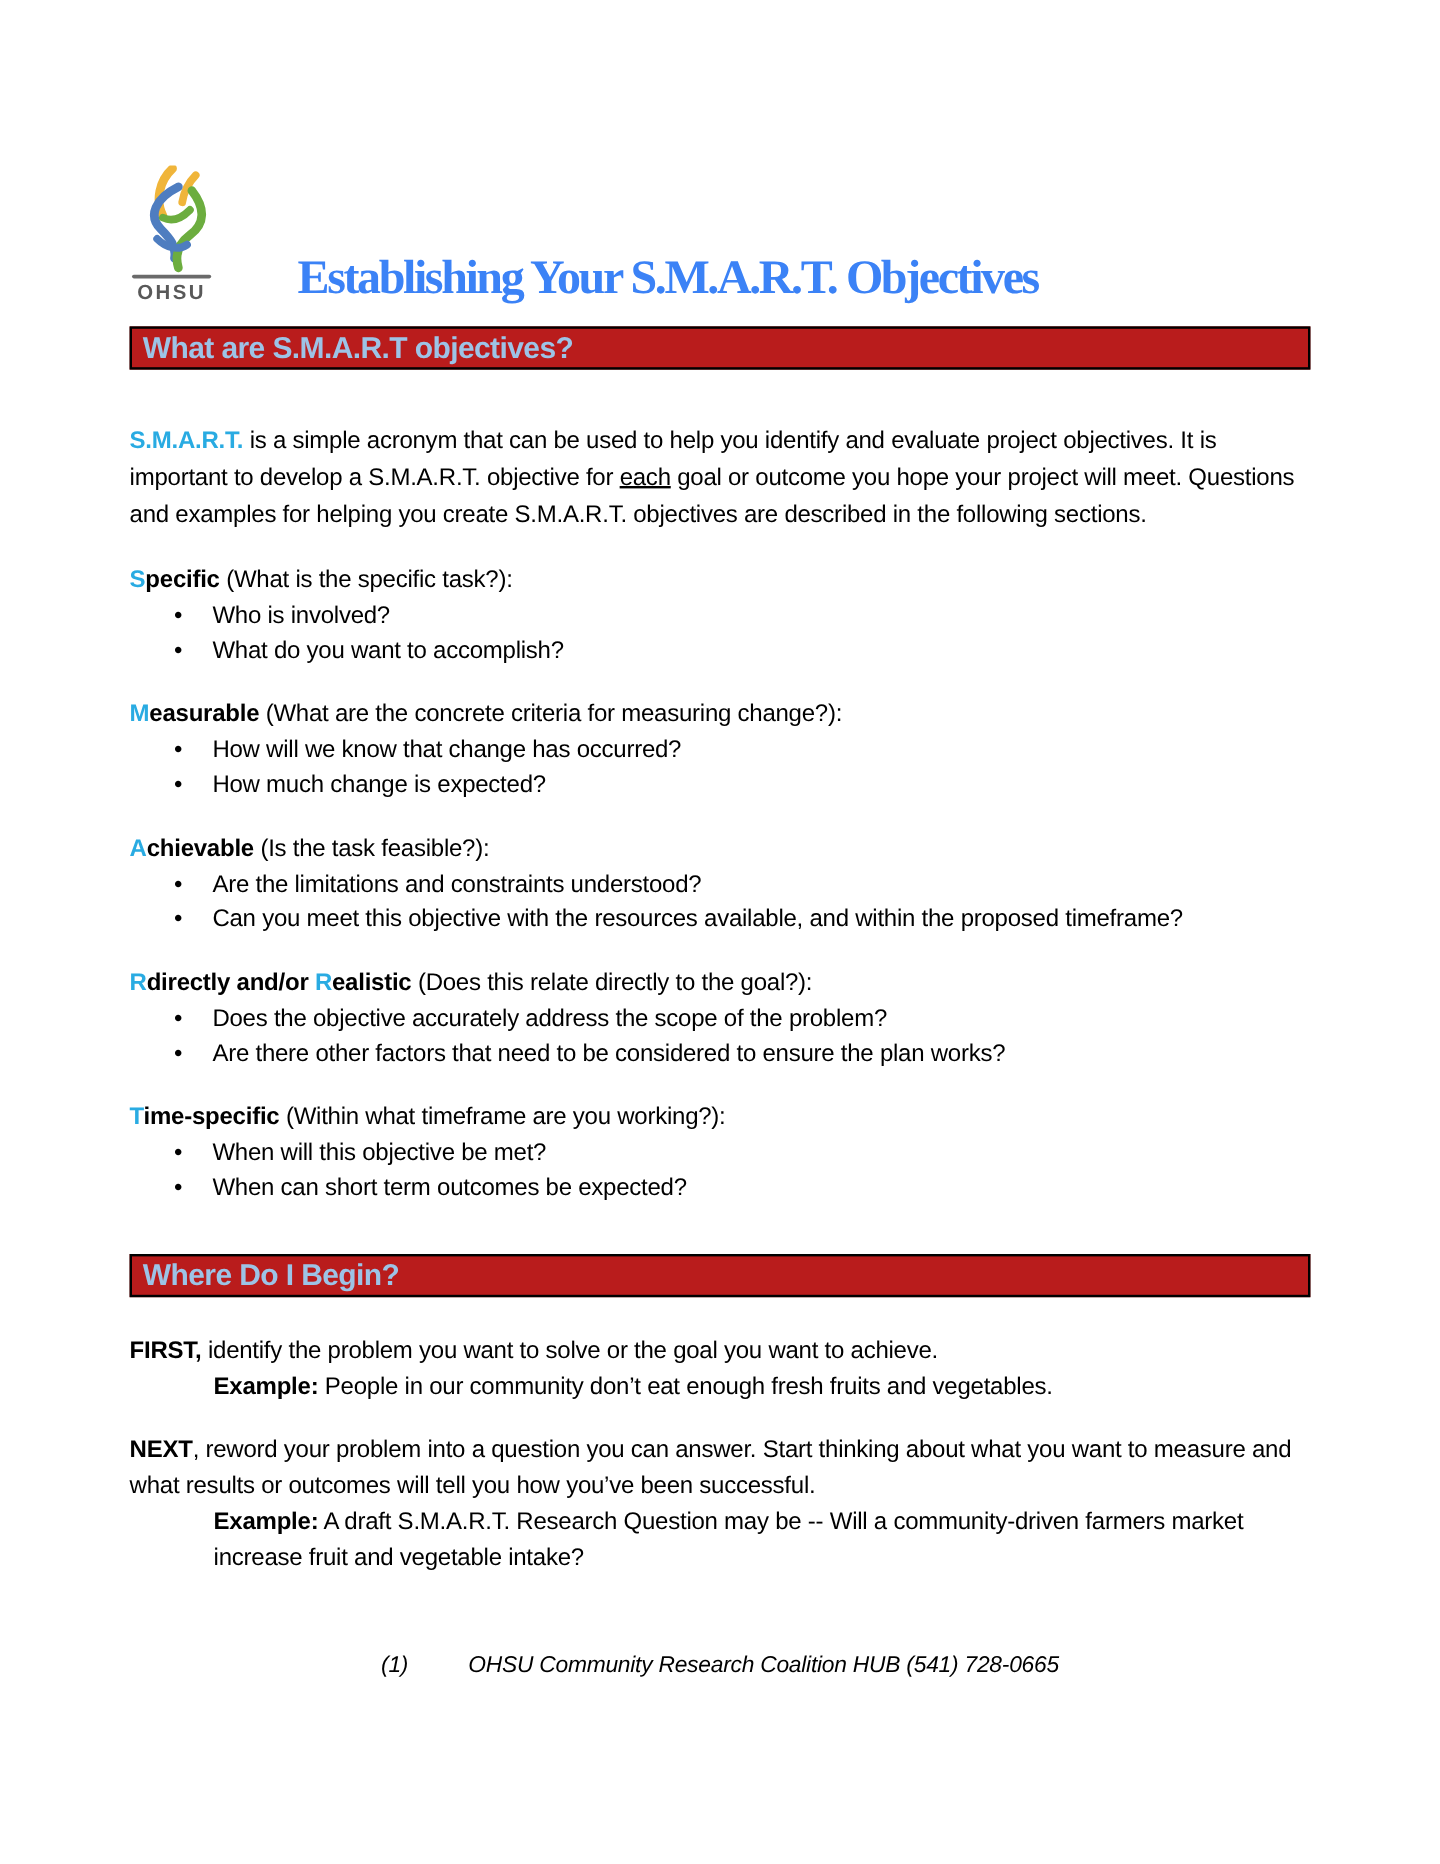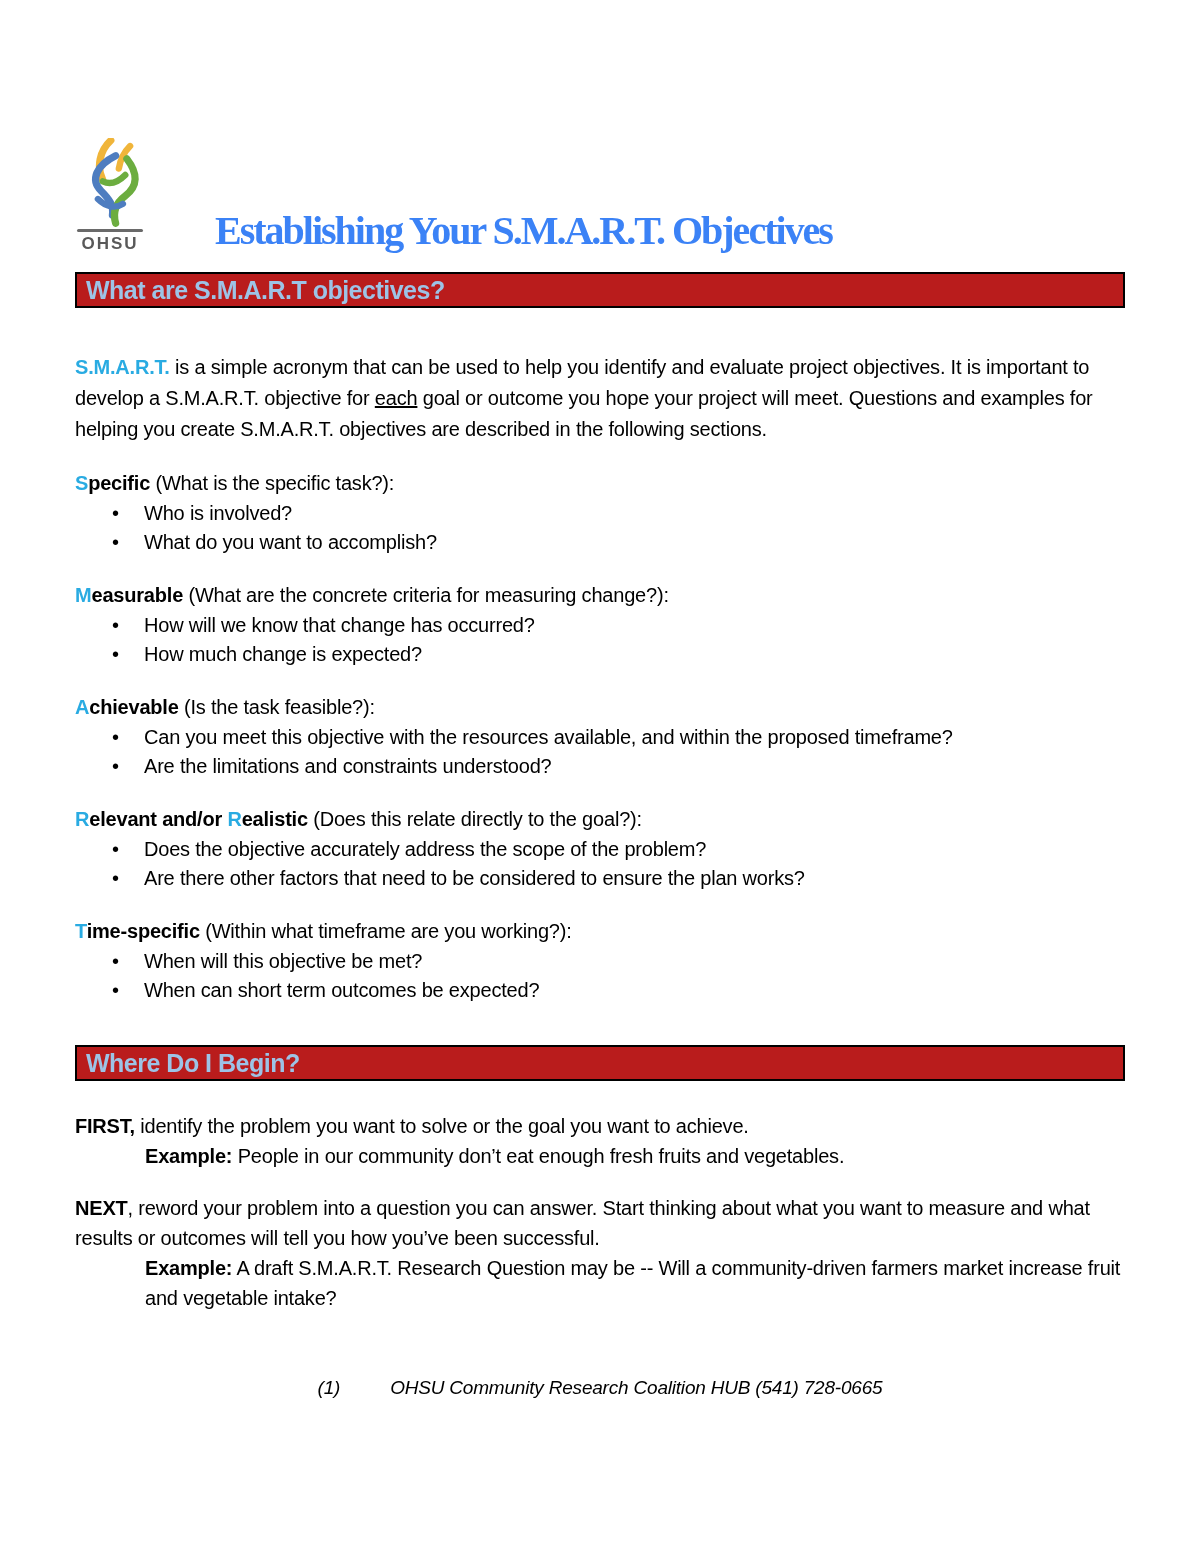--- a/index.html
+++ b/index.html
@@ -2,21 +2,21 @@
 <html><head>
 <meta charset="utf-8">
 <style>
   * { margin:0; padding:0; box-sizing:border-box; }
   html,body { background:#ffffff; }
   body {
     width:1200px; height:1553px;
     font-family:"Liberation Sans", sans-serif;
     color:#000; overflow:hidden; position:relative;
   }
-  .page { padding:0 75px; }
+  .page { padding:0 108px; }
 
   
   .header { display:flex; align-items:flex-end; padding-top:138px; }
   .logo { width:86px; flex:0 0 86px; text-align:center; margin-left:-8px; }
   .logo svg { display:block; margin:0 auto; }
   .logo-line { width:66px; height:3px; background:#6a6a6a; margin:1px auto 2px auto; border-radius:2px; }
   .logo-text { font-size:17px; font-weight:bold; color:#595959; letter-spacing:2px; }
   .title {
     font-family:"Liberation Serif", serif;
     font-weight:bold; font-size:40px; letter-spacing:-2px;
@@ -98,27 +98,27 @@
     <p class="smart-heading"><b><span class="blue">M</span><span>easurable</span><span class="blue"></span><span></span></b><span> (What are the concrete criteria for measuring change?):</span></p>
     <ul class="qs">
       <li>How will we know that change has occurred?</li>
       <li>How much change is expected?</li>
     </ul>
   </div>
 
   <div class="smart-item">
     <p class="smart-heading"><b><span class="blue">A</span><span>chievable</span><span class="blue"></span><span></span></b><span> (Is the task feasible?):</span></p>
     <ul class="qs">
+      <li>Are the limitations and constraints understood?</li>
       <li>Can you meet this objective with the resources available, and within the proposed timeframe?</li>
-      <li>Are the limitations and constraints understood?</li>
     </ul>
   </div>
 
   <div class="smart-item">
-    <p class="smart-heading"><b><span class="blue">R</span><span>elevant and/or </span><span class="blue">R</span><span>ealistic</span></b><span> (Does this relate directly to the goal?):</span></p>
+    <p class="smart-heading"><b><span class="blue">R</span><span>directly and/or </span><span class="blue">R</span><span>ealistic</span></b><span> (Does this relate directly to the goal?):</span></p>
     <ul class="qs">
       <li>Does the objective accurately address the scope of the problem?</li>
       <li>Are there other factors that need to be considered to ensure the plan works?</li>
     </ul>
   </div>
 
   <div class="smart-item">
     <p class="smart-heading"><b><span class="blue">T</span><span>ime-specific</span><span class="blue"></span><span></span></b><span> (Within what timeframe are you working?):</span></p>
     <ul class="qs">
       <li>When will this objective be met?</li>

